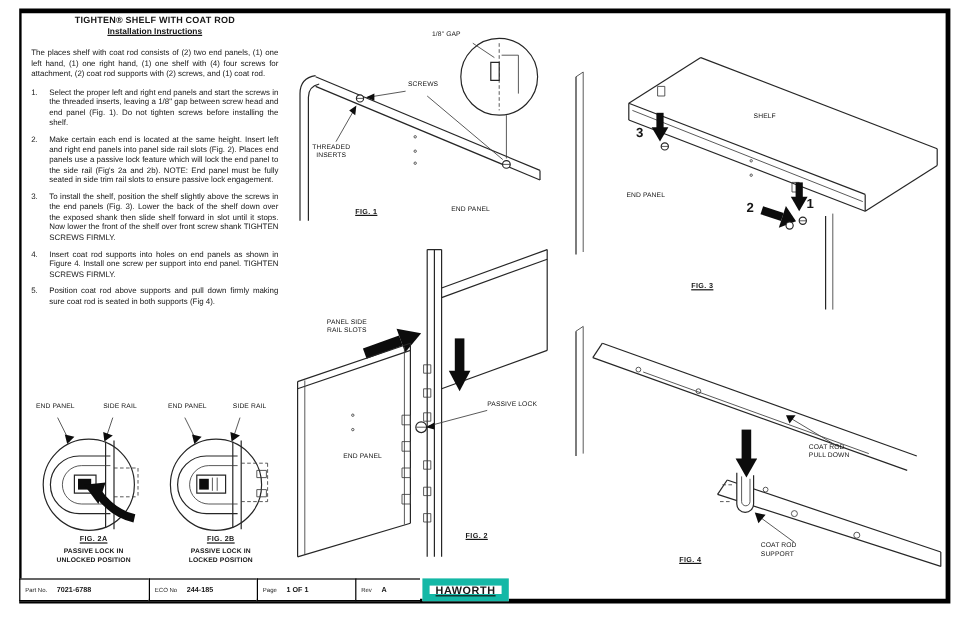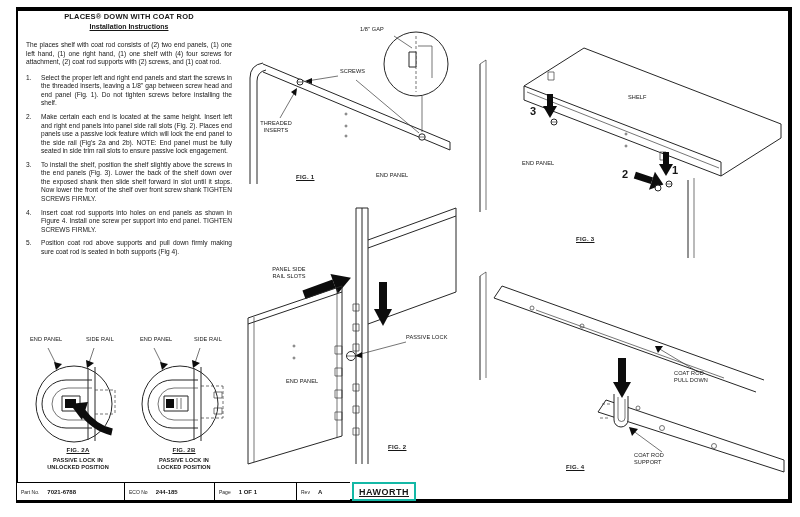--- a/index.html
+++ b/index.html
@@ -29,31 +29,31 @@
   .lnthin{stroke:#3a3a3a;stroke-width:.7;fill:none;}
   .blk{fill:#0c0c0c;stroke:none;}
   .wh{fill:#fff;stroke:#262626;stroke-width:1;}
   .dash{stroke:#3a3a3a;stroke-width:.7;fill:none;stroke-dasharray:3 2;}
   
   .footer{position:absolute;left:16px;top:482px;display:flex;align-items:stretch;height:19px;}
   .fcell{border:1px solid #000;border-right:none;display:flex;align-items:center;box-sizing:border-box;padding:0 4px;background:#fff;}
   .fcell:last-of-type{border-right:1px solid #000;}
   .flabel{font-size:5px;color:#222;margin-right:8px;}
   .fvalue{font-size:6px;font-weight:bold;}
-  .logobox{border:2px solid #14b8a6;display:flex;align-items:center;justify-content:center;padding:0 5px;margin-left:2px;background:#fff;}
+  .logobox{border:6px solid #14b8a6;display:flex;align-items:center;justify-content:center;padding:0 5px;margin-left:2px;background:#fff;}
   .logotxt{font-size:9px;font-weight:bold;letter-spacing:.5px;text-decoration:underline;font-family:"Liberation Sans",sans-serif;}
 </style>
 </head>
 <body>
 
 <div class="sheet">
   <div class="frame"></div>
 
   <div class="textcol">
-    <div class="title">PLACES® DOWN WITH COAT ROD</div>
+    <div class="title">TIGHTEN® SHELF WITH COAT ROD</div>
     <div class="subtitle">Installation Instructions</div>
     <div class="intro">The places shelf with coat rod consists of (2) two end panels, (1) one left hand, (1) one right hand, (1) one shelf with (4) four screws for attachment, (2) coat rod supports with (2) screws, and (1) coat rod.</div>
     <div class="steps">
       <div class="step">
         <span class="num">1.</span>
         <span class="stx">Select the proper left and right end panels and start the screws in the threaded inserts, leaving a 1/8" gap between screw head and end panel (Fig. 1). Do not tighten screws before installing the shelf.</span>
       </div>
       <div class="step">
         <span class="num">2.</span>
         <span class="stx">Make certain each end is located at the same height. Insert left and right end panels into panel side rail slots (Fig. 2). Places end panels use a passive lock feature which will lock the end panel to the side rail (Fig's 2a and 2b). NOTE: End panel must be fully seated in side trim rail slots to ensure passive lock engagement.</span>

